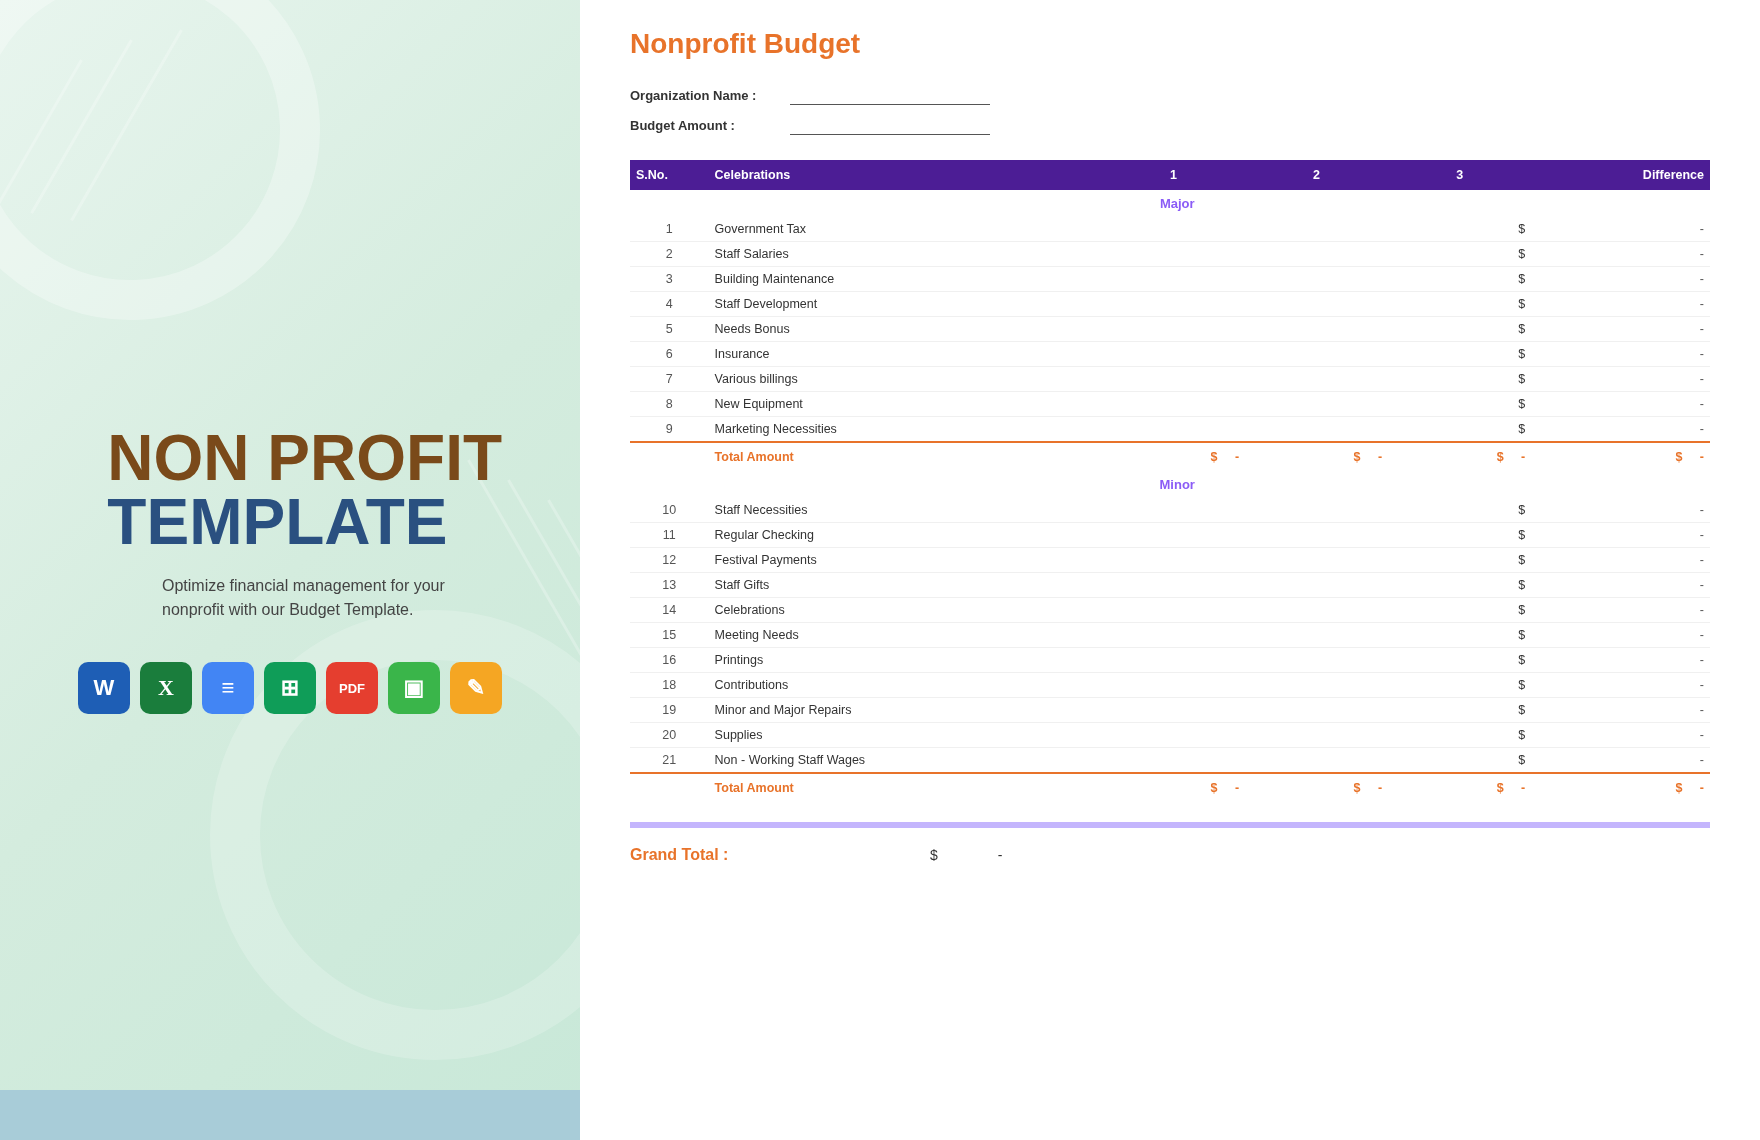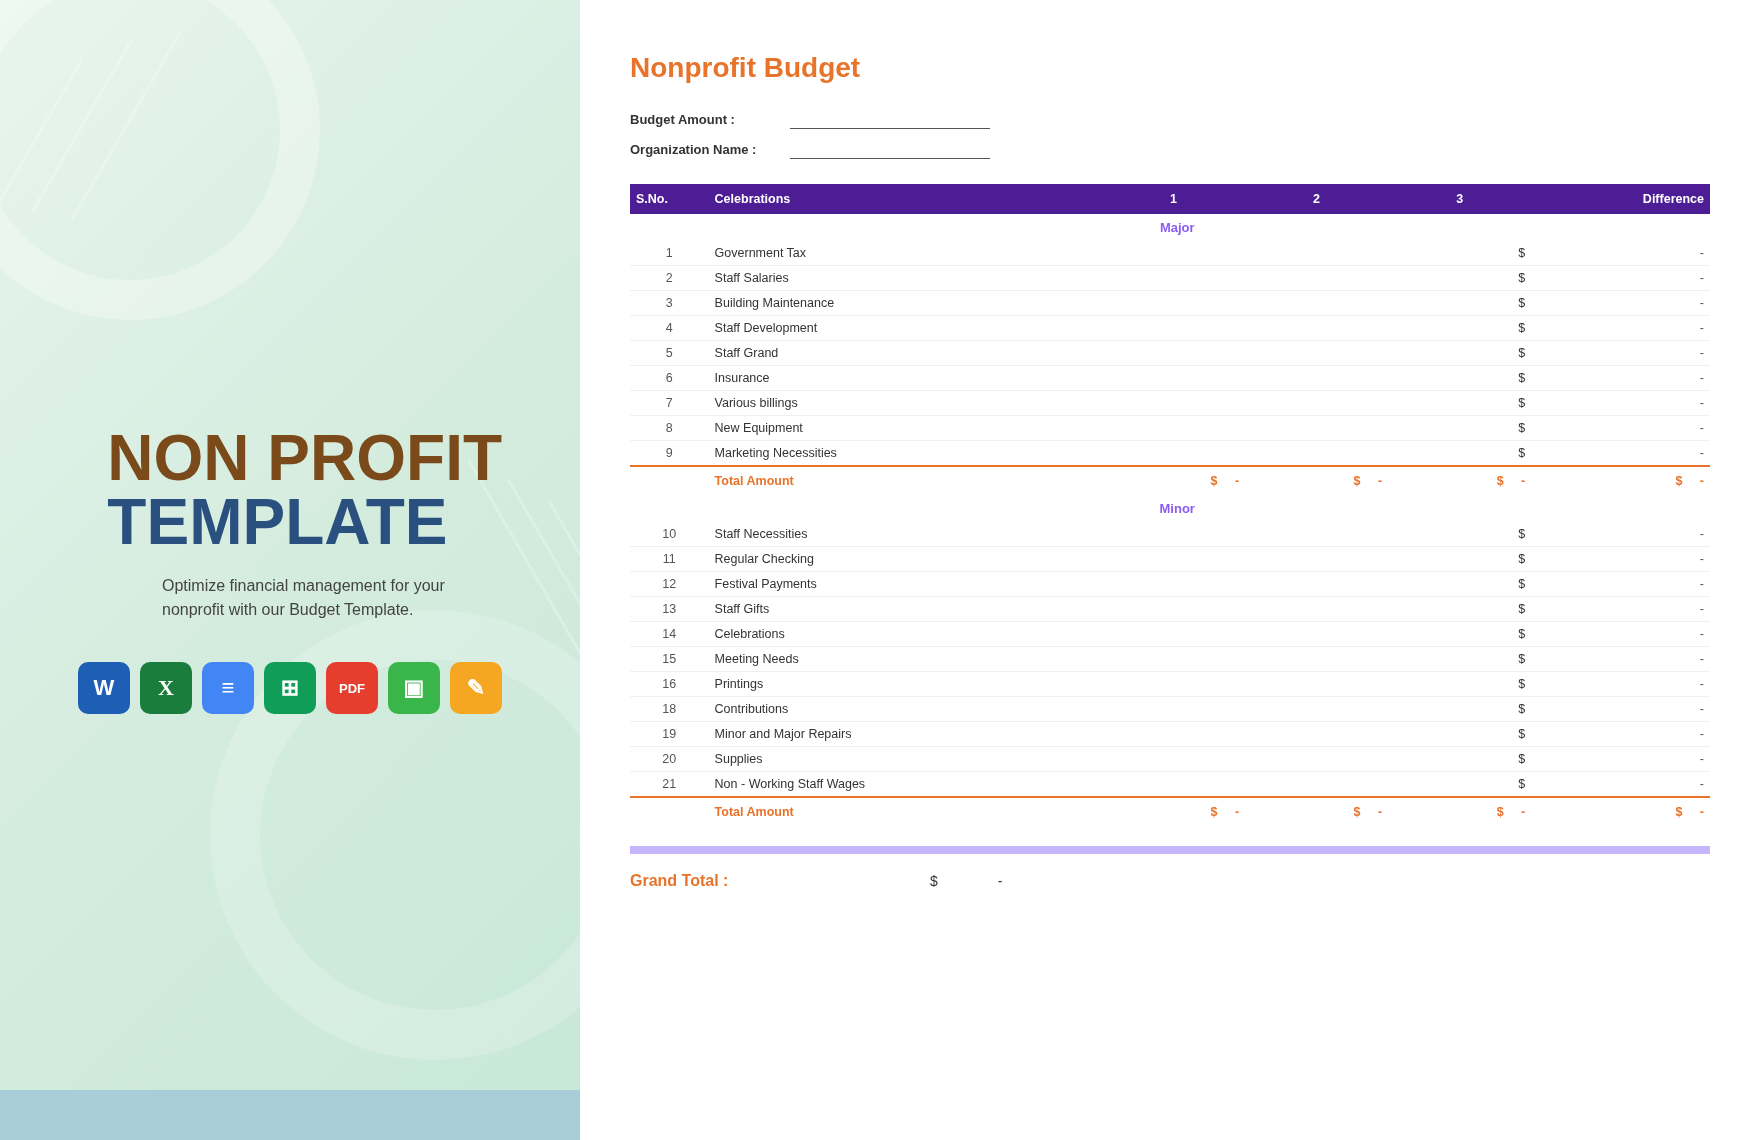--- a/index.html
+++ b/index.html
@@ -116,21 +116,21 @@
       left: 0;
       width: 100%;
       height: 50px;
       background: #a8ccd8;
     }
 
     
     .right-panel {
       flex: 1;
       background: white;
-      padding: 52px 50px;
+      padding: 28px 50px;
       overflow-y: auto;
       position: relative;
     }
 
     .doc-title {
       font-size: 28px;
       font-weight: 700;
       color: #e8732a;
       margin-bottom: 25px;
     }
@@ -211,21 +211,21 @@
       padding: 7px 6px;
       border-top: 2px solid #e8732a;
     }
     .budget-table .total-row td.amount {
       text-align: right;
     }
 
     .grand-total-section {
       margin-top: 20px;
       padding-top: 10px;
-      border-top: 8px solid #c4b5fd;
+      border-top: 6px solid #c4b5fd;
     }
     .grand-total-row {
       display: flex;
       align-items: center;
       padding: 8px 0;
     }
     .grand-total-label {
       font-size: 16px;
       font-weight: 700;
       color: #e8732a;
@@ -281,25 +281,25 @@
   </div>
 
   <div class="bottom-strip"></div>
 </div>
 
 <div class="right-panel">
   <div class="doc-title">Nonprofit Budget</div>
 
   <div class="form-fields">
     <div class="form-row">
-      <label>Budget Amount :</label>
+      <label>Organization Name :</label>
       <div class="form-line"></div>
     </div>
     <div class="form-row">
-      <label>Organization Name :</label>
+      <label>Budget Amount :</label>
       <div class="form-line"></div>
     </div>
   </div>
 
   <table class="budget-table">
     <colgroup>
       <col class="col-sno">
       <col class="col-desc">
       <col class="col-1">
       <col class="col-2">
@@ -347,21 +347,21 @@
         <tr class="data-row">
       <td class="sno">4</td>
       <td>Staff Development</td>
       <td></td>
       <td></td>
       <td class="dollar-col">$</td>
       <td class="dash-col">-</td>
     </tr>
         <tr class="data-row">
       <td class="sno">5</td>
-      <td>Staff Grand</td>
+      <td>Needs Bonus</td>
       <td></td>
       <td></td>
       <td class="dollar-col">$</td>
       <td class="dash-col">-</td>
     </tr>
         <tr class="data-row">
       <td class="sno">6</td>
       <td>Insurance</td>
       <td></td>
       <td></td>

